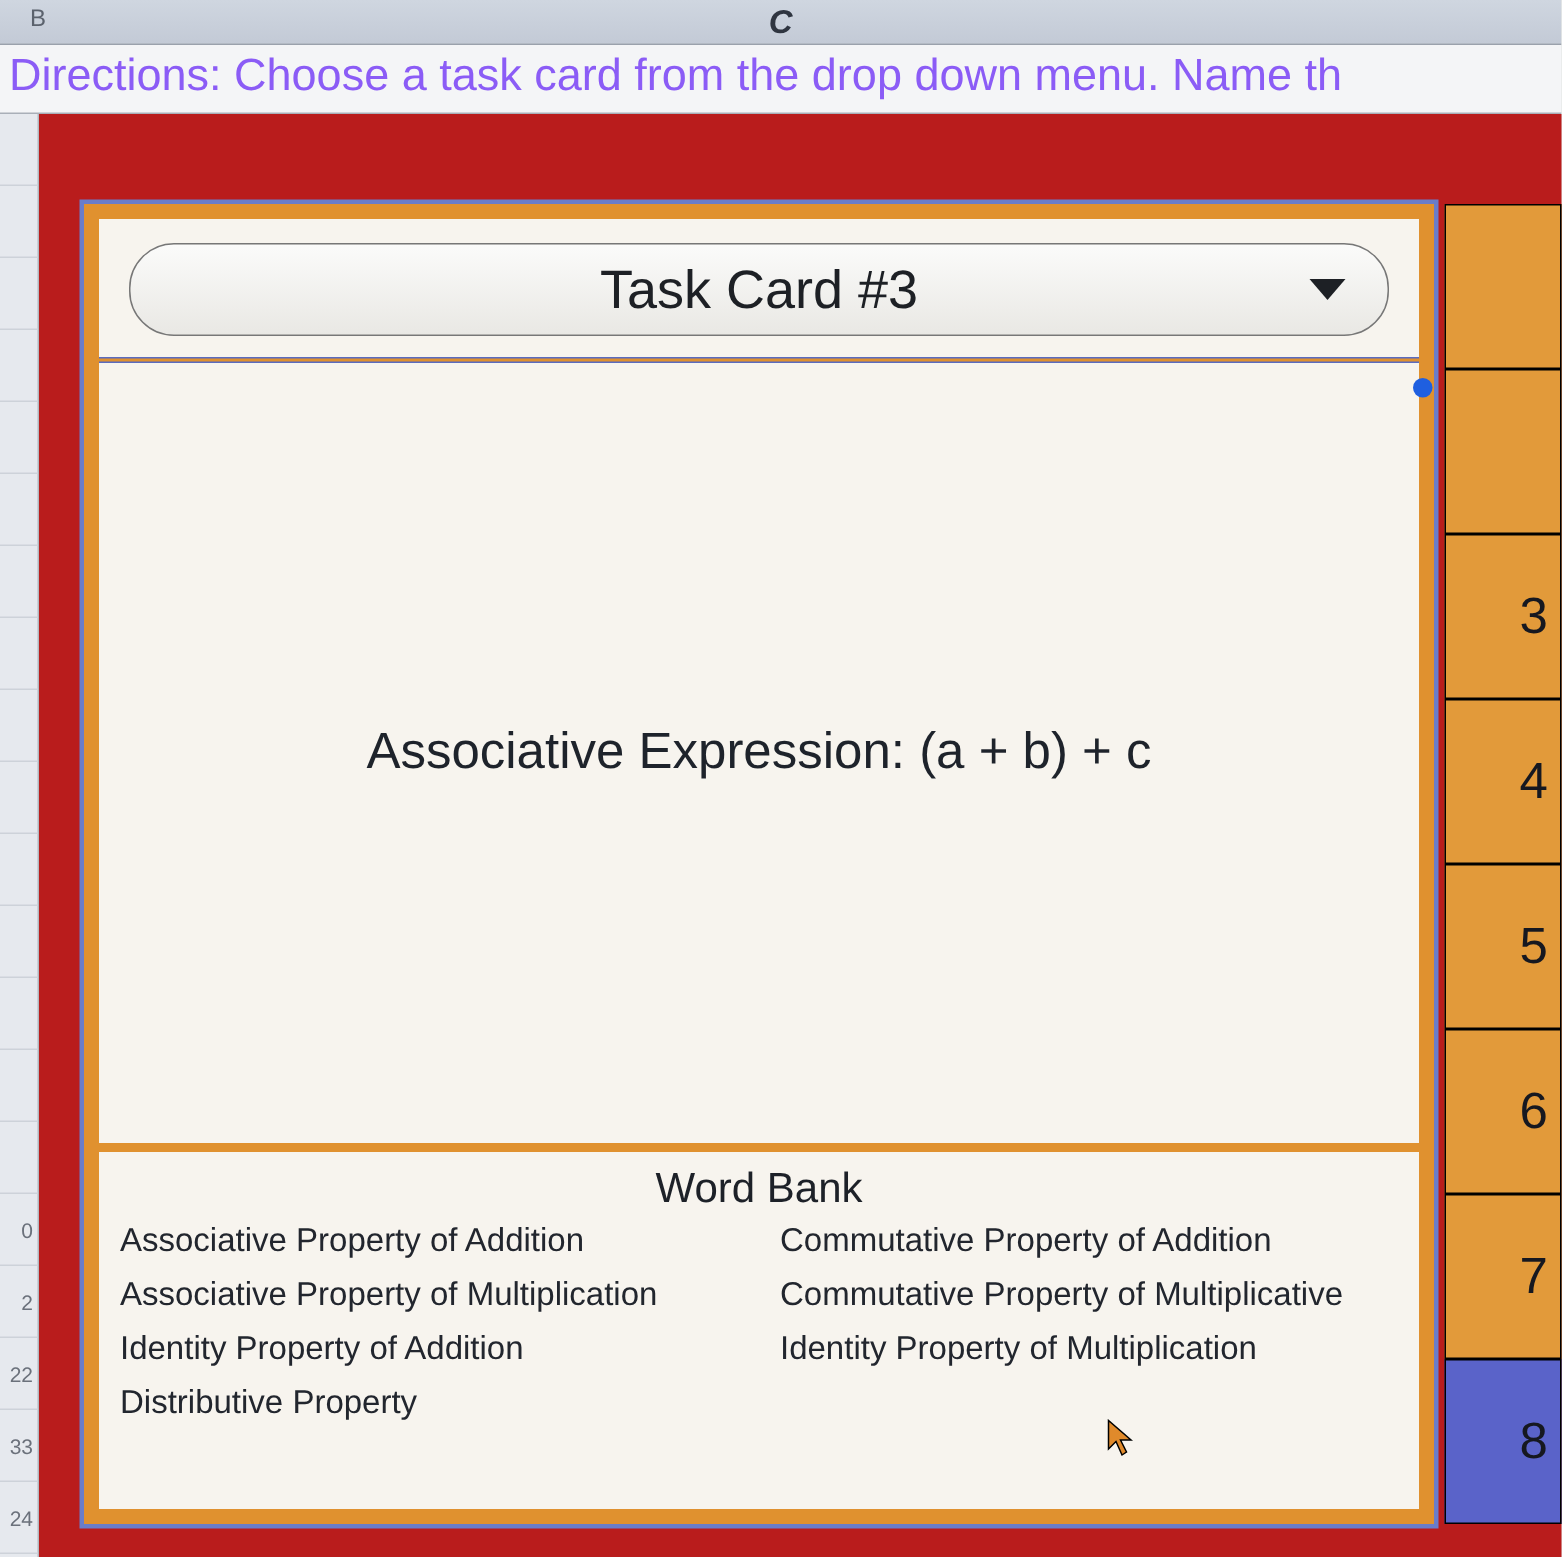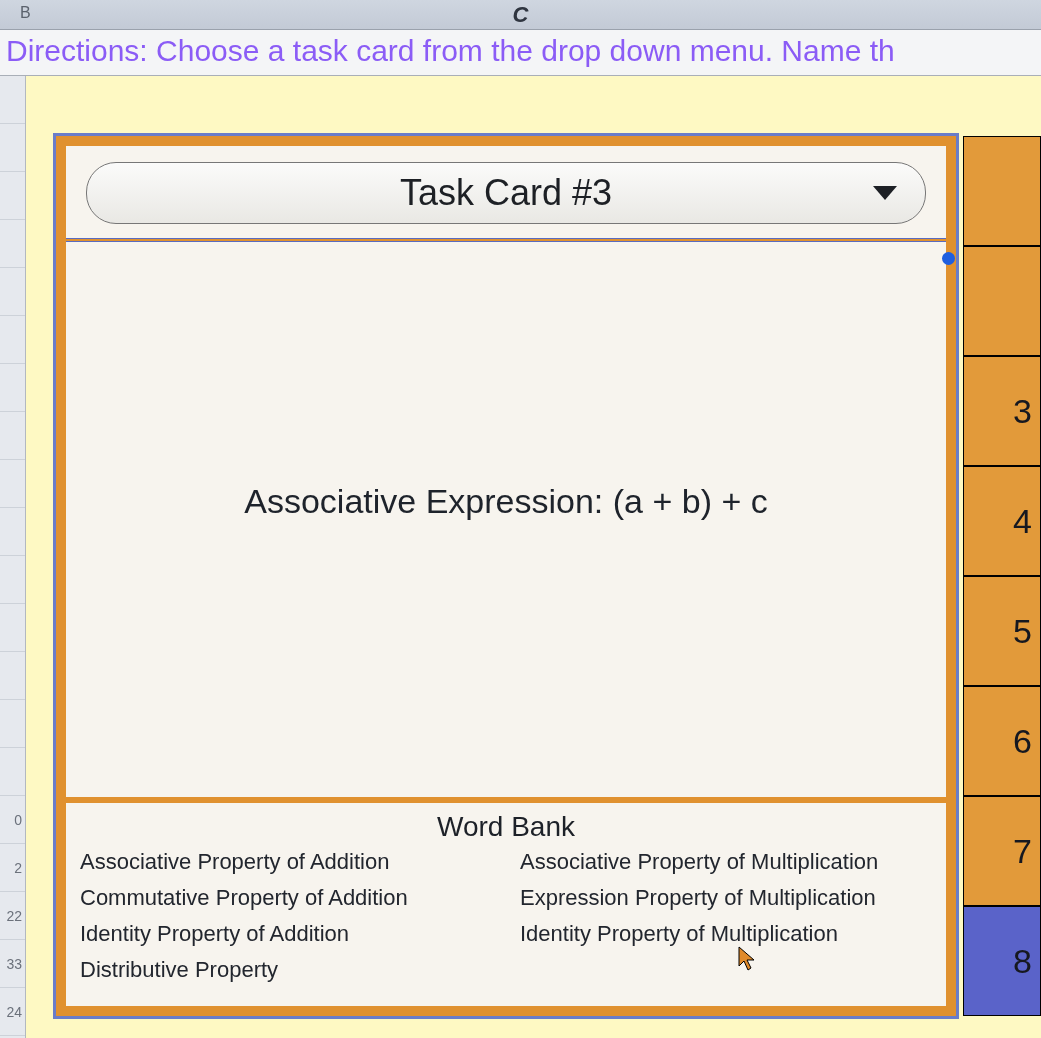--- a/index.html
+++ b/index.html
@@ -64,21 +64,21 @@
   }
   .rownums .hidden-n { color: transparent; }
 
   
   .stage {
     position: absolute;
     left: 26px;
     top: 76px;
     width: 1015px;
     height: 962px;
-    background: #fef9c3;
+    background: #b91c1c;
   }
 
   
   .card {
     position: absolute;
     left: 30px;
     top: 60px;
     width: 900px;
     height: 880px;
     background: #f7f4ee;
@@ -140,21 +140,20 @@
   }
   .body-area .line {
     font-size: 34px;
     color: #1e232b;
     line-height: 1.35;
   }
 
   .wordbank {
     border-top: 6px solid #e0912f;
     padding: 8px 14px 10px 14px;
-    margin-top: 35px;
   }
   .wordbank .wb-title {
     text-align: center;
     font-size: 28px;
     color: #1d2128;
     margin-bottom: 6px;
   }
   .wb-grid {
     display: grid;
     grid-template-columns: 1fr 1fr;
@@ -250,23 +249,23 @@
     <div class="divider"></div>
 
     <div class="body-area">
       <div class="line">Associative Expression: (a + b) + c</div>
     </div>
 
     <div class="wordbank">
       <div class="wb-title">Word Bank</div>
       <div class="wb-grid">
         <span>Associative Property of Addition</span>
+        <span>Commutative Property of Addition</span>
         <span>Associative Property of Multiplication</span>
-        <span>Commutative Property of Addition</span>
-        <span>Expression Property of Multiplication</span>
+        <span>Commutative Property of Multiplicative</span>
         <span>Identity Property of Addition</span>
         <span>Identity Property of Multiplication</span>
         <span>Distributive Property</span>
       </div>
     </div>
 
     <div class="cursor">
       <svg width="20" height="26" viewBox="0 0 20 26">
         <path d="M1 1 L1 20 L6 15 L10 24 L13 22 L9 14 L16 14 Z" fill="#e08a2b" stroke="#000" stroke-width="1"></path>
       </svg>

